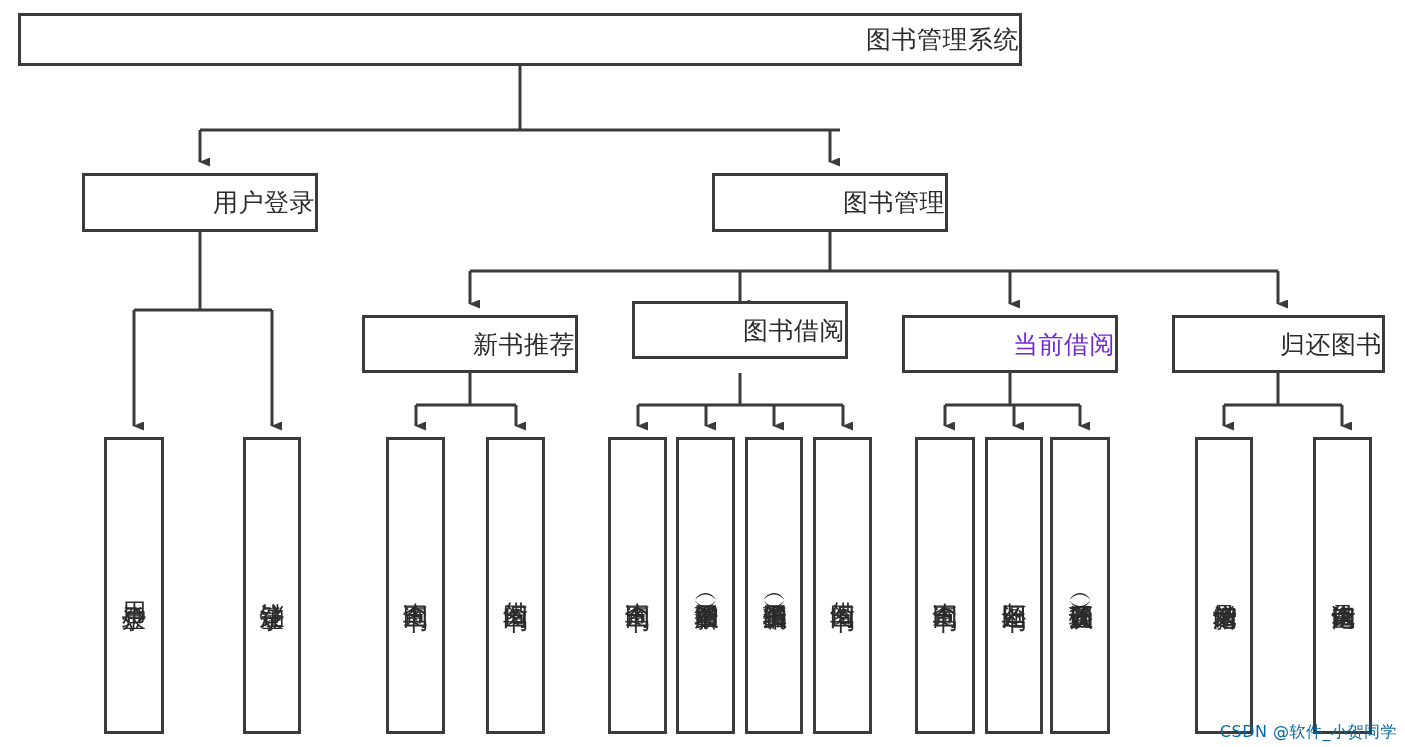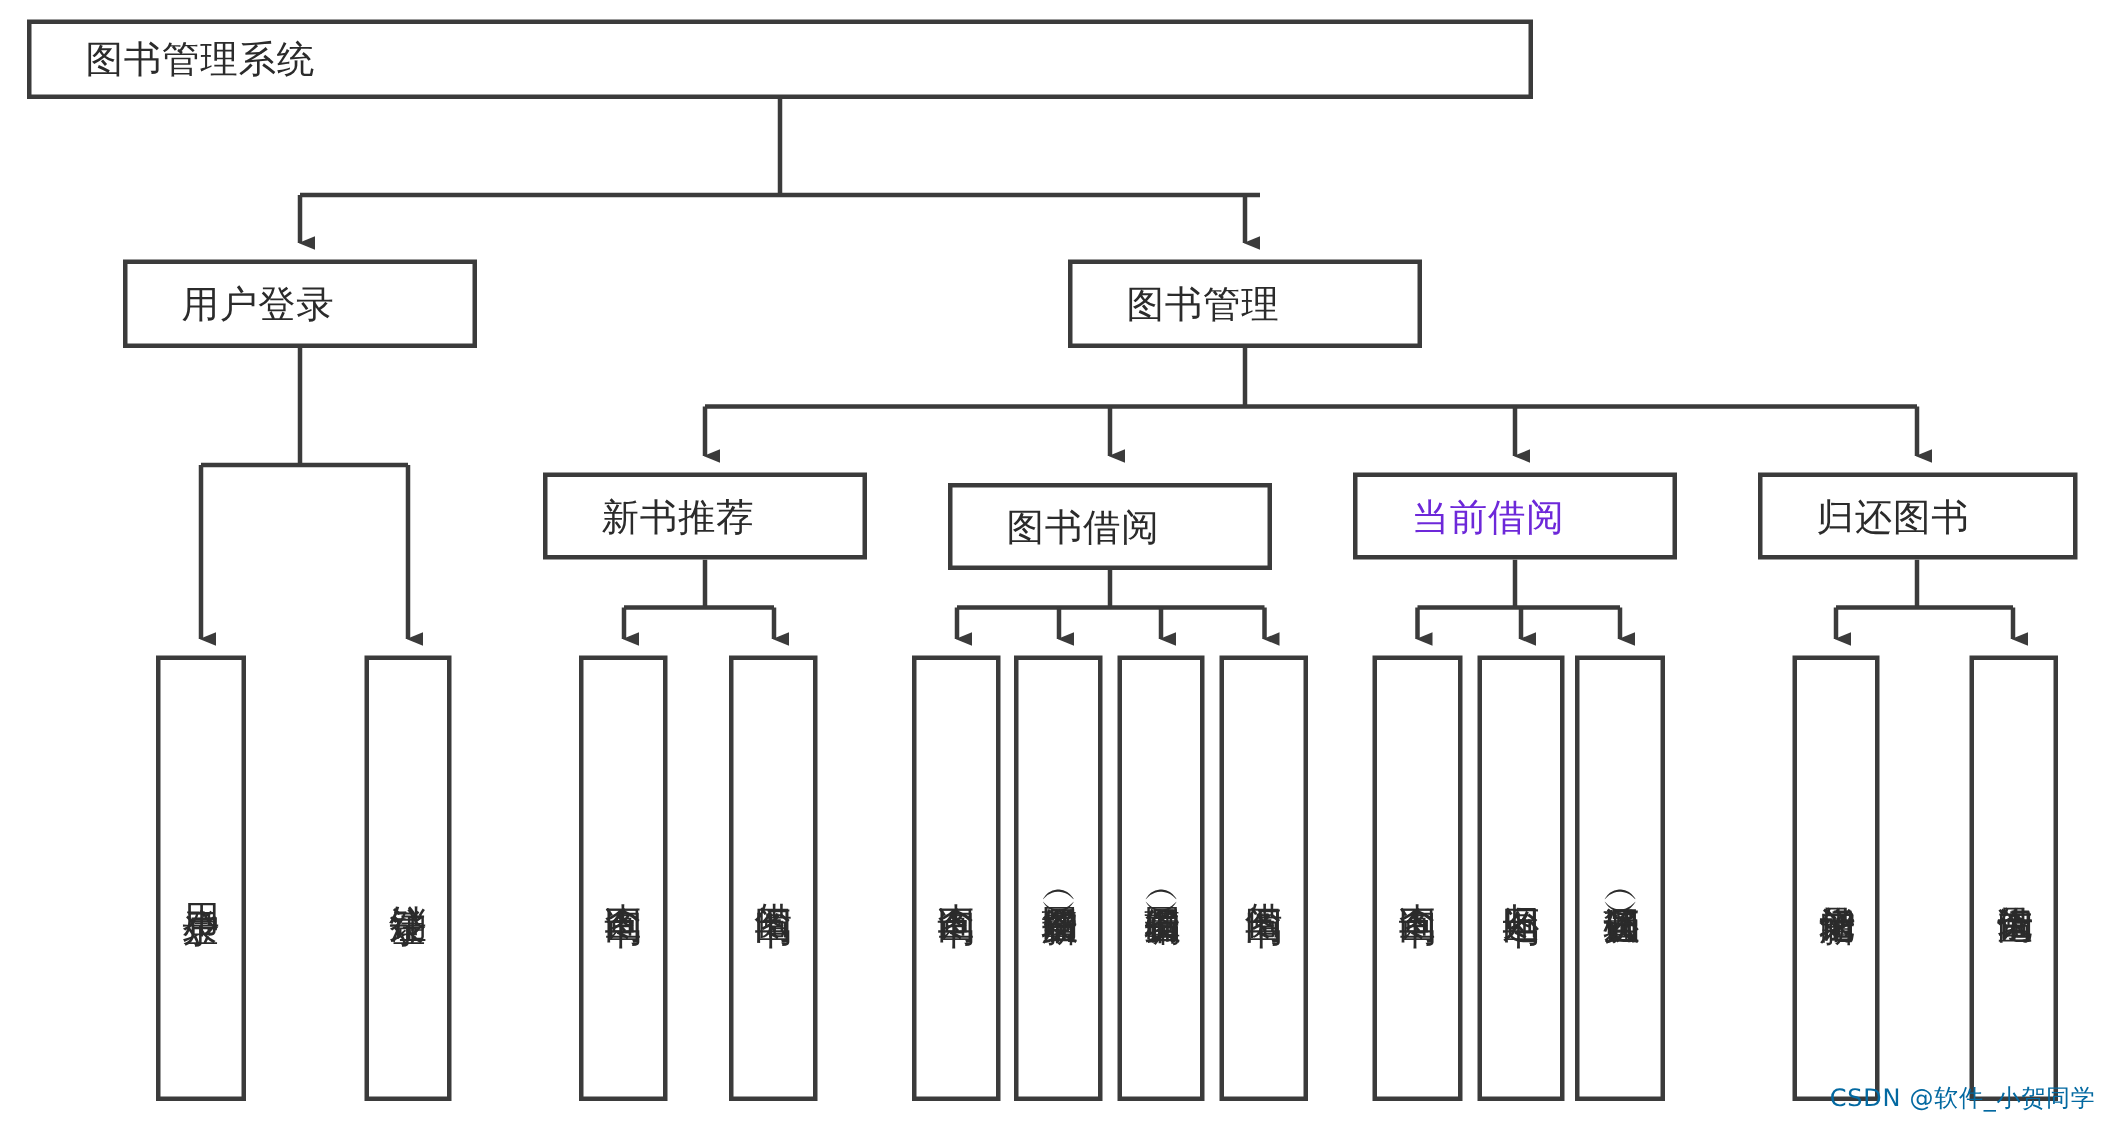--- a/index.html
+++ b/index.html
@@ -26,21 +26,21 @@
     height: 747px;
     pointer-events: none;
   }
   .node {
     position: absolute;
     box-sizing: border-box;
     background: #ffffff;
     border: 3px solid #3b3b3b;
     display: flex;
     align-items: center;
-    justify-content: flex-start;
+    justify-content: flex-end;
     color: #2b2b2b;
     z-index: 2;
     padding-left: 36px;
   }
   .node .lbl {
     display: block;
     text-align: center;
     line-height: 1.16;
     letter-spacing: 0.5px;
     white-space: pre;
@@ -156,21 +156,21 @@
   <div class="node horiz" id="n-l2-0" style="left: 82px; top: 173px; width: 236px; height: 59px; border-color: rgb(59, 59, 59); background: rgb(255, 255, 255); color: rgb(43, 43, 43);">
     <span class="lbl">用户登录</span>
   </div>
   <div class="node horiz" id="n-l2-1" style="left: 712px; top: 173px; width: 236px; height: 59px; border-color: rgb(59, 59, 59); background: rgb(255, 255, 255); color: rgb(43, 43, 43);">
     <span class="lbl">图书管理</span>
   </div>
 
   <div class="node horiz" id="n-l3-0" style="left: 362px; top: 315px; width: 216px; height: 58px; border-color: rgb(59, 59, 59); background: rgb(255, 255, 255); color: rgb(43, 43, 43);">
     <span class="lbl">新书推荐</span>
   </div>
-  <div class="node horiz" id="n-l3-1" style="left: 632px; top: 322px; width: 216px; height: 58px; border-color: rgb(59, 59, 59); background: rgb(255, 255, 255); color: rgb(43, 43, 43);">
+  <div class="node horiz" id="n-l3-1" style="left: 632px; top: 301px; width: 216px; height: 58px; border-color: rgb(59, 59, 59); background: rgb(255, 255, 255); color: rgb(43, 43, 43);">
     <span class="lbl">图书借阅</span>
   </div>
   <div class="node horiz" id="n-l3-2" style="left: 902px; top: 315px; width: 216px; height: 58px; border-color: rgb(59, 59, 59); background: rgb(255, 255, 255); color: #6d28d9;">
     <span class="lbl">当前借阅</span>
   </div>
   <div class="node horiz" id="n-l3-3" style="left: 1172px; top: 315px; width: 213px; height: 58px; border-color: rgb(59, 59, 59); background: rgb(255, 255, 255); color: rgb(43, 43, 43);">
     <span class="lbl">归还图书</span>
   </div>
 
   <div class="node vert" id="n-lf-0" style="left: 104px; top: 437px; width: 60px; height: 297px; border-color: rgb(59, 59, 59); background: rgb(255, 255, 255); color: rgb(43, 43, 43);">

